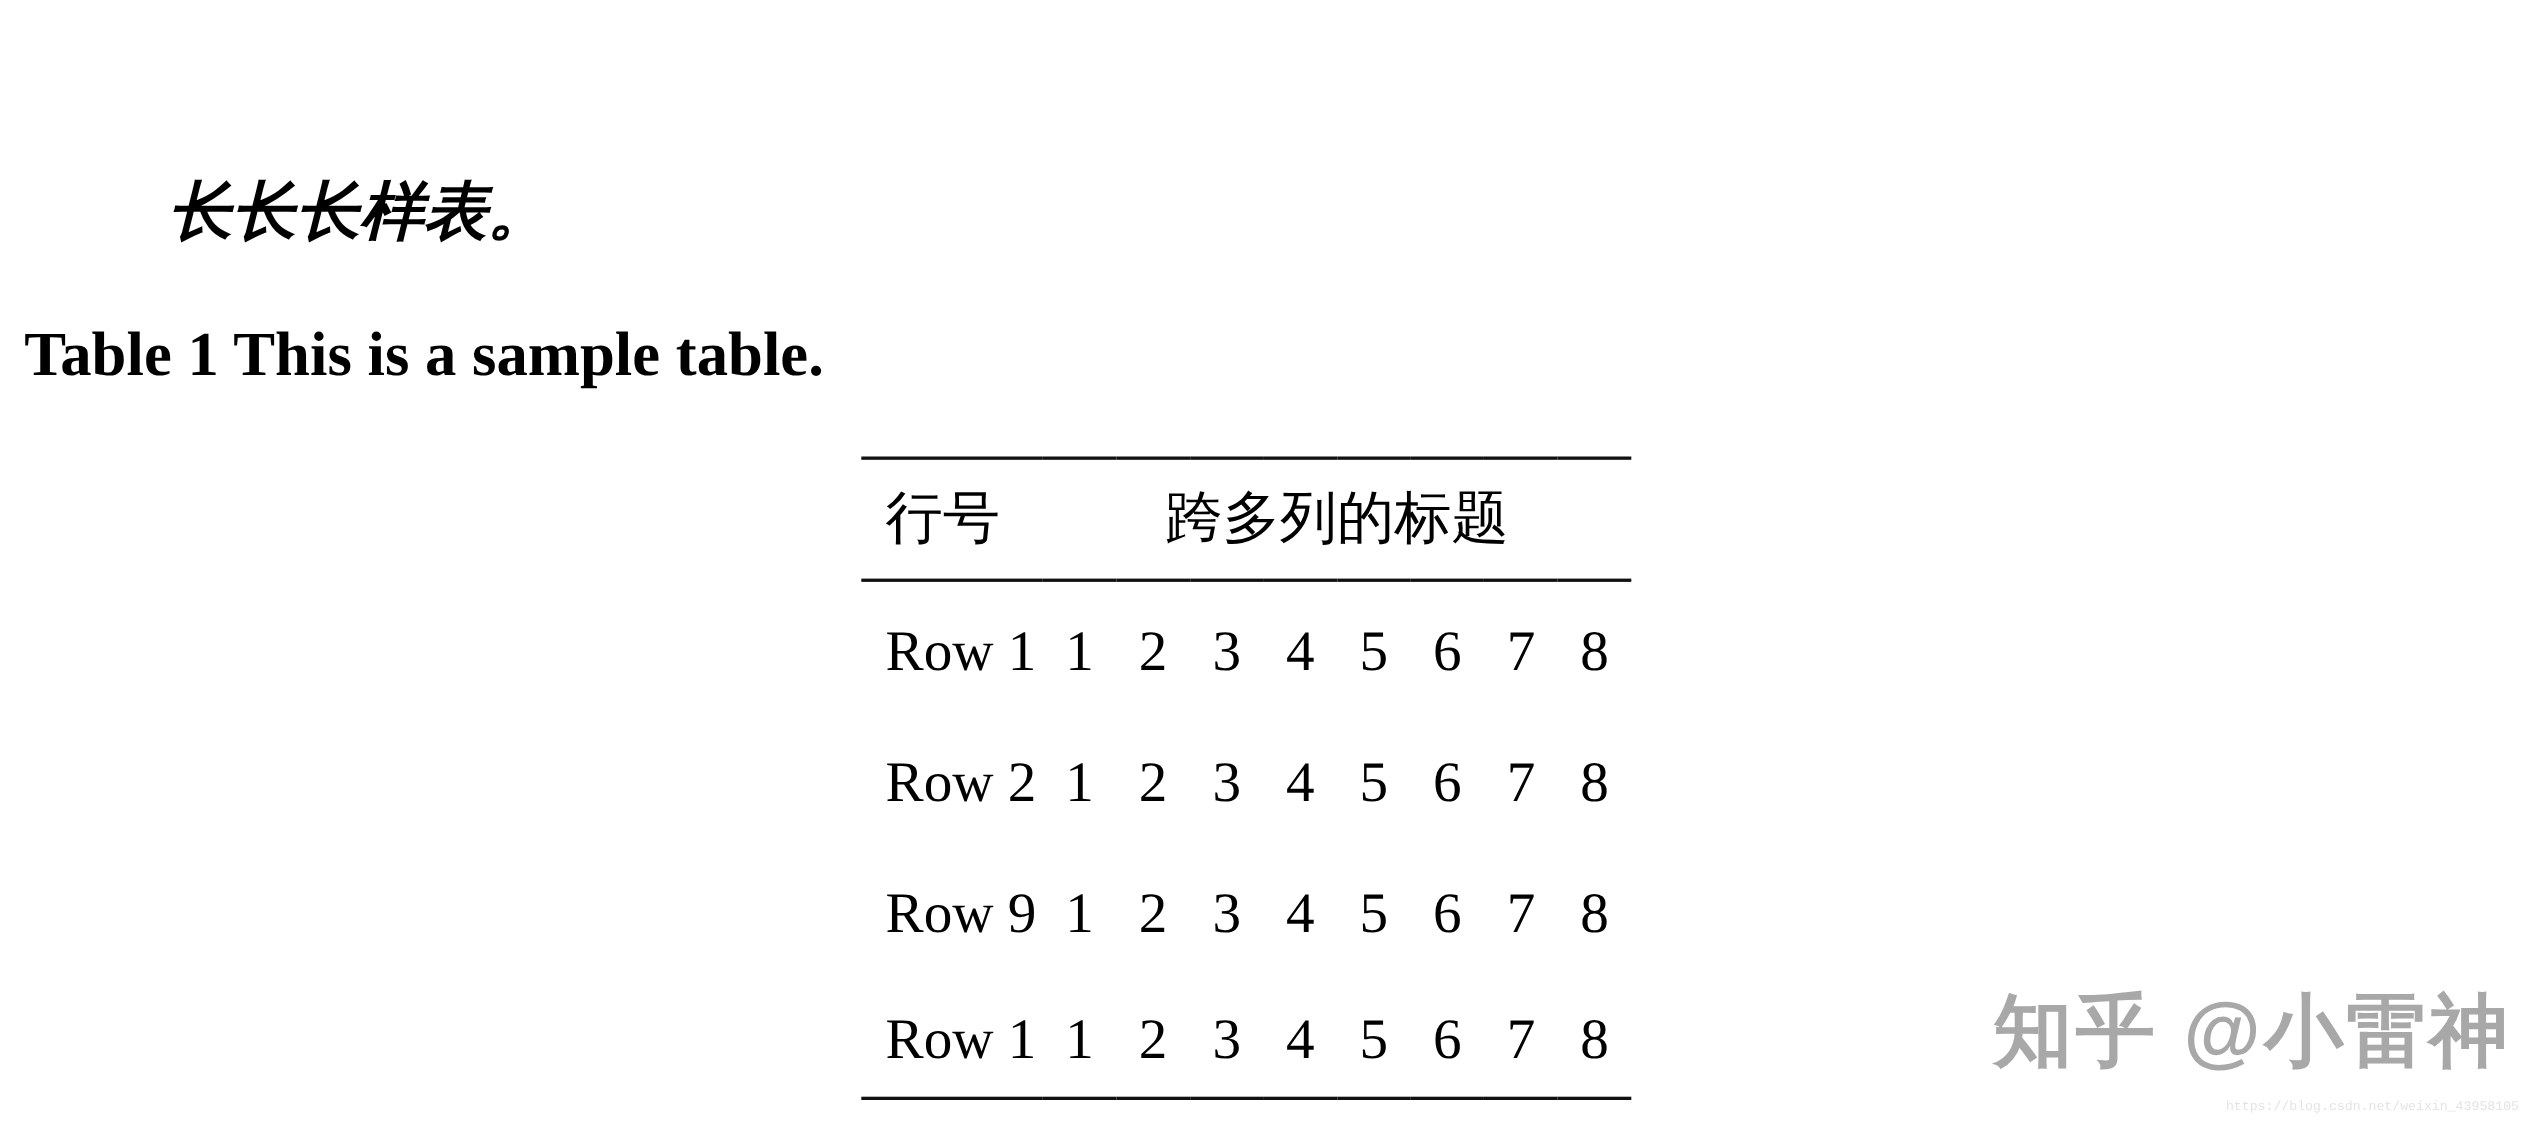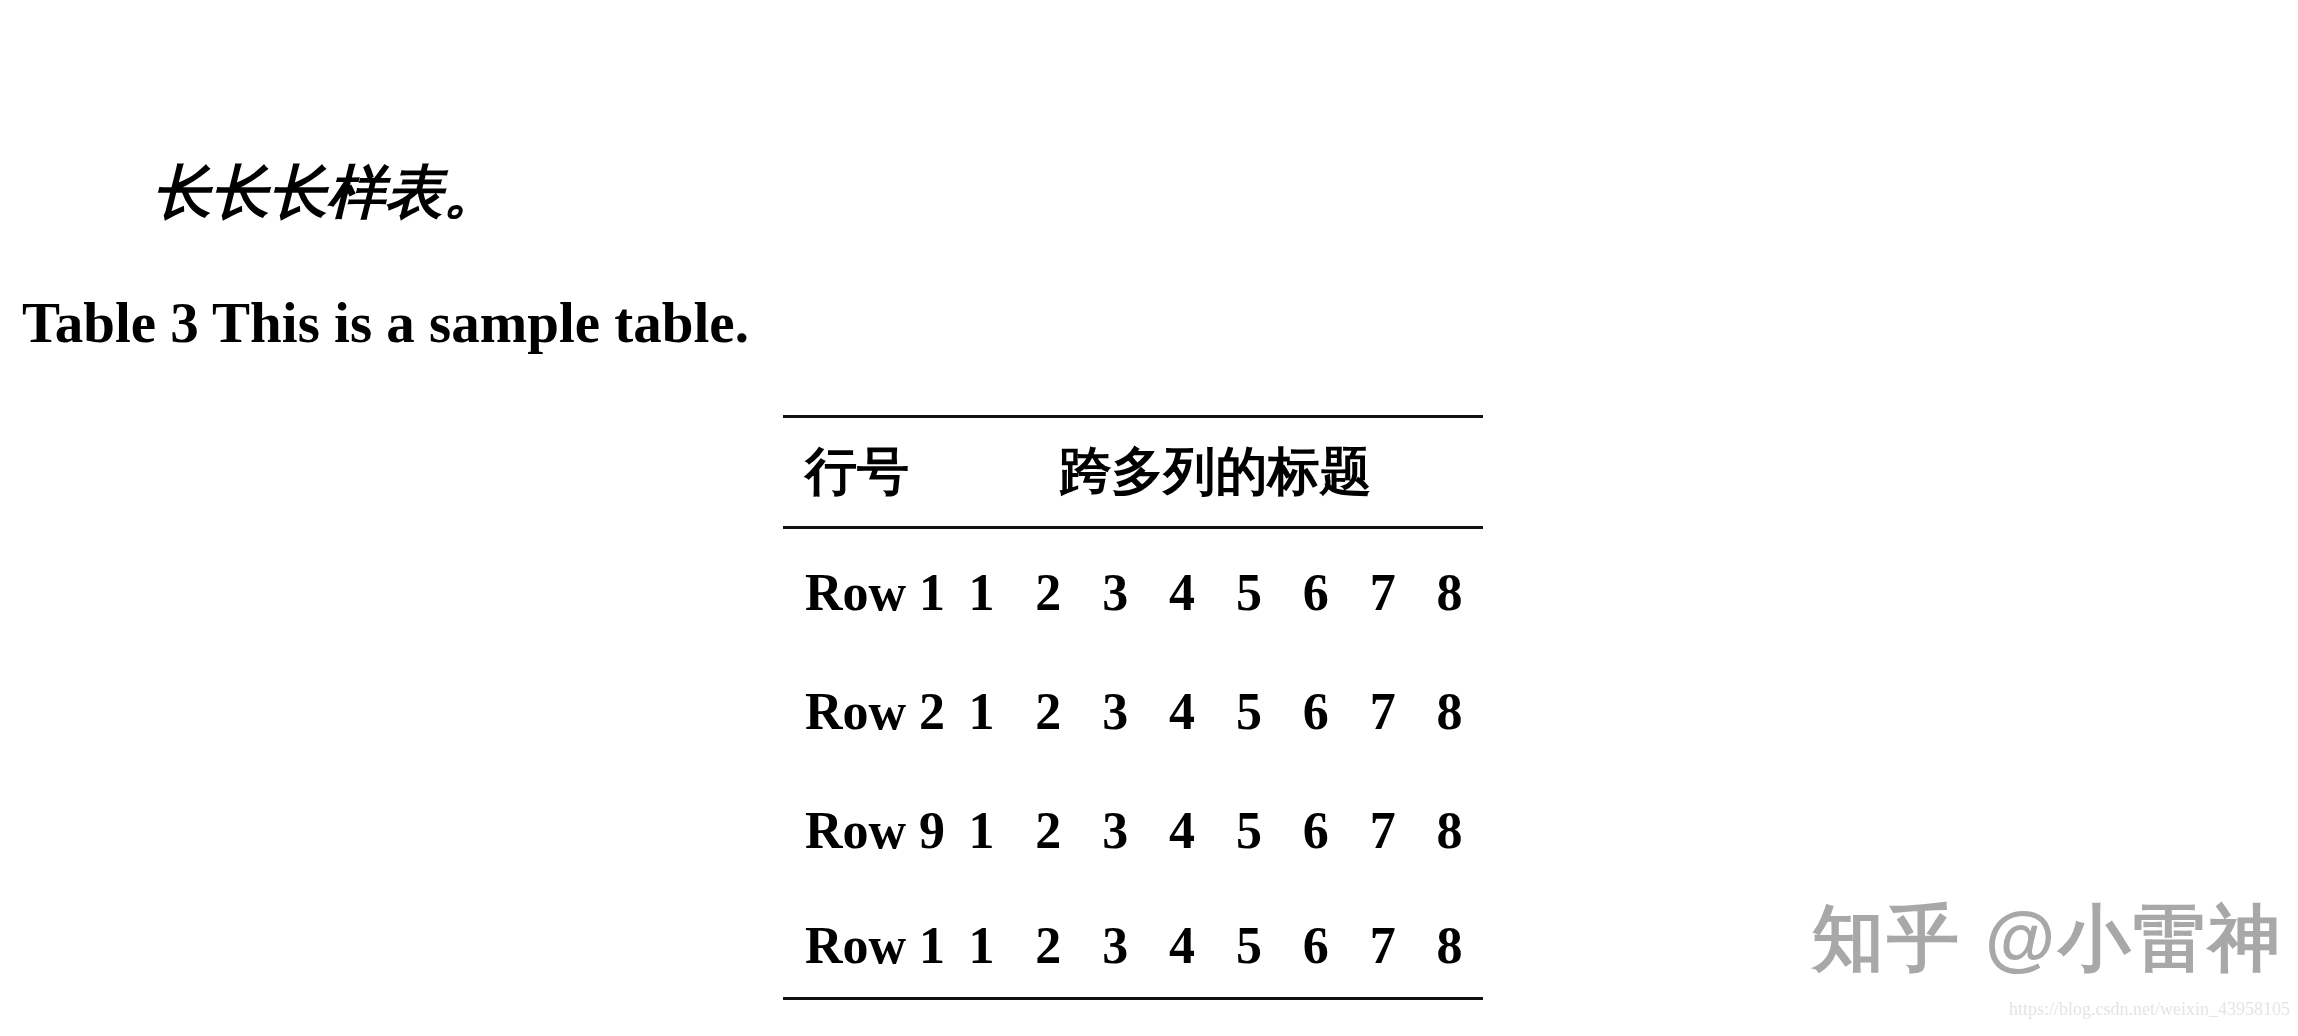--- a/index.html
+++ b/index.html
@@ -49,21 +49,21 @@
     table-layout: fixed;
     border-collapse: collapse;
     border-top: 3px solid var(--rule, #111111);
     border-bottom: 3px solid var(--rule, #111111);
     font-size: 52px;
     line-height: 1;
   }
   table.sample col.c-label { width: 165px; }
   table.sample th,
   table.sample td {
-    font-weight: bold;
+    font-weight: normal;
     padding: 0;
     vertical-align: middle;
     text-align: center;
     overflow: hidden;
   }
   table.sample thead th {
     height: 108px;
     border-bottom: 3px solid var(--rule, #111111);
   }
   table.sample tbody td { height: 111px; padding-top: 8px; }
@@ -86,36 +86,36 @@
     letter-spacing: 3px;
     white-space: nowrap;
     font-weight: bold;
   }
 
   
   .src-url {
     position: absolute;
     right: 8px;
     top: 1000px;
-    font-size: 18px;
+    font-size: 12px;
     line-height: 1;
     color: var(--url, #e4e4e4);
-    font-family: Liberation Serif, serif;
+    font-family: Liberation Mono, monospace;
     white-space: nowrap;
     text-align: center;
   }
 </style>
 </head>
 <body>
 
 <div class="page">
 
   <div class="cap-zh line2">长长长样表。</div>
 
-  <div class="cap-en">Table 3 This is a sample table.</div>
+  <div class="cap-en">Table 1 This is a sample table.</div>
 
   <table class="sample">
     <colgroup>
       <col class="c-label">
       <col span="8" class="c-num">
     </colgroup>
     <thead>
       <tr>
         <th class="label">行号</th>
         <th colspan="8">跨多列的标题</th>

